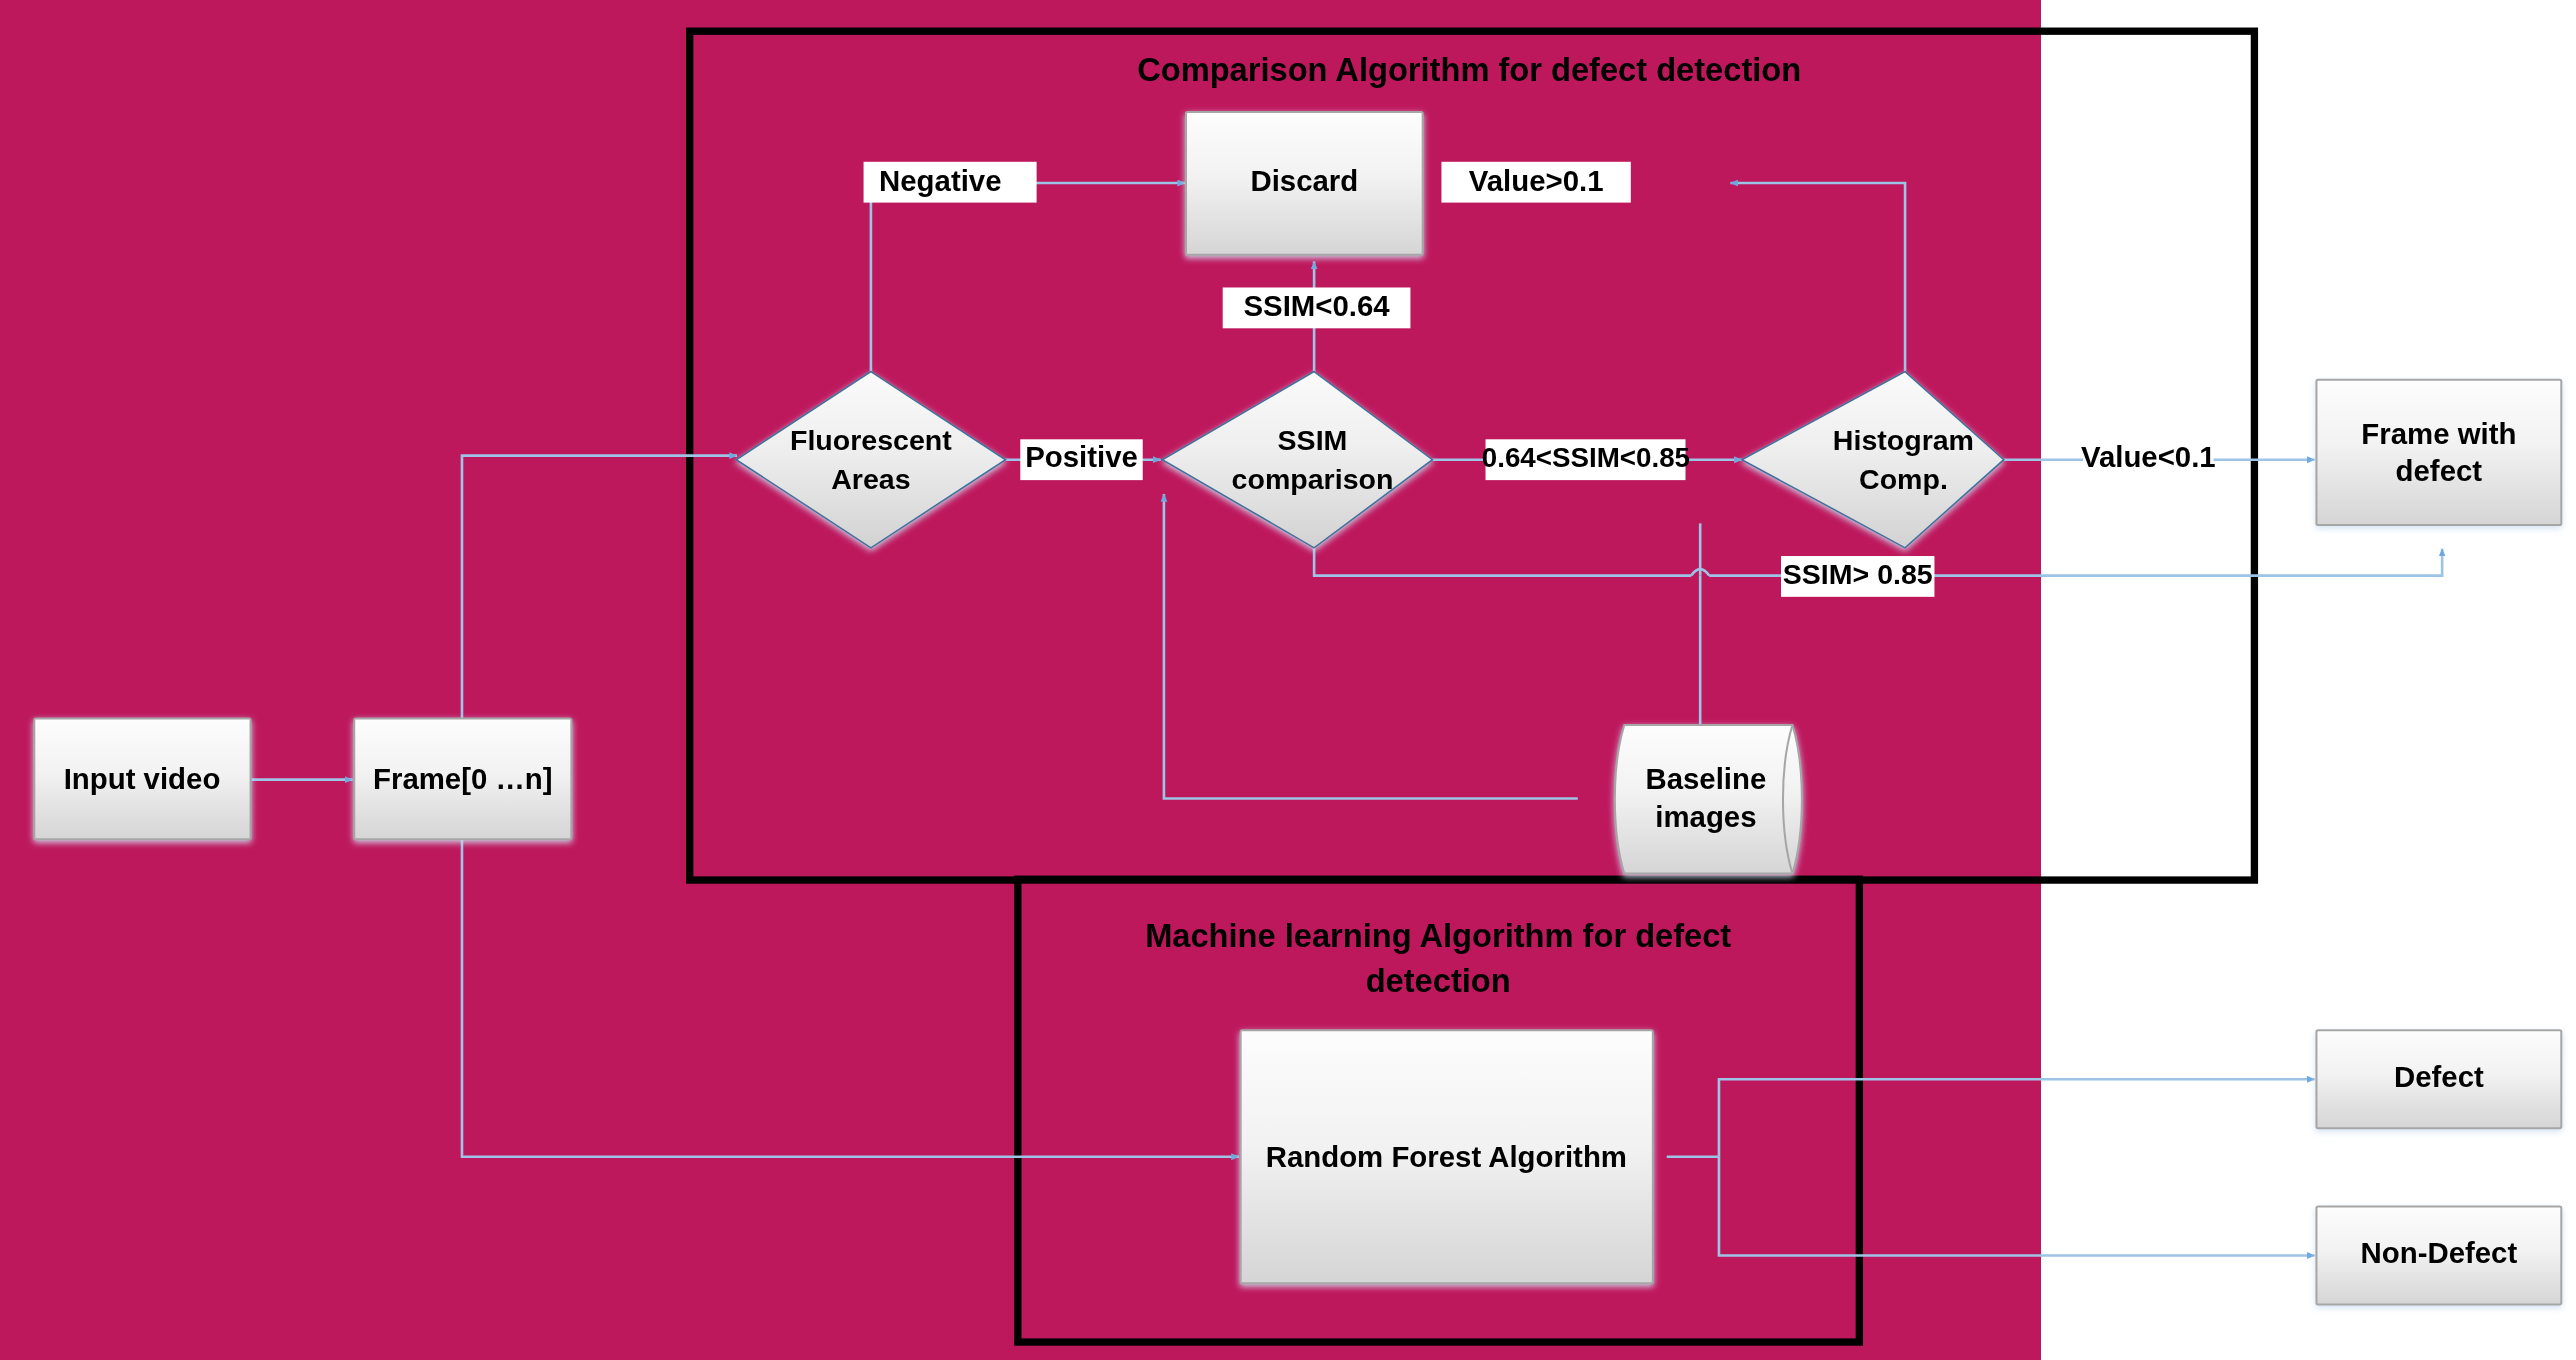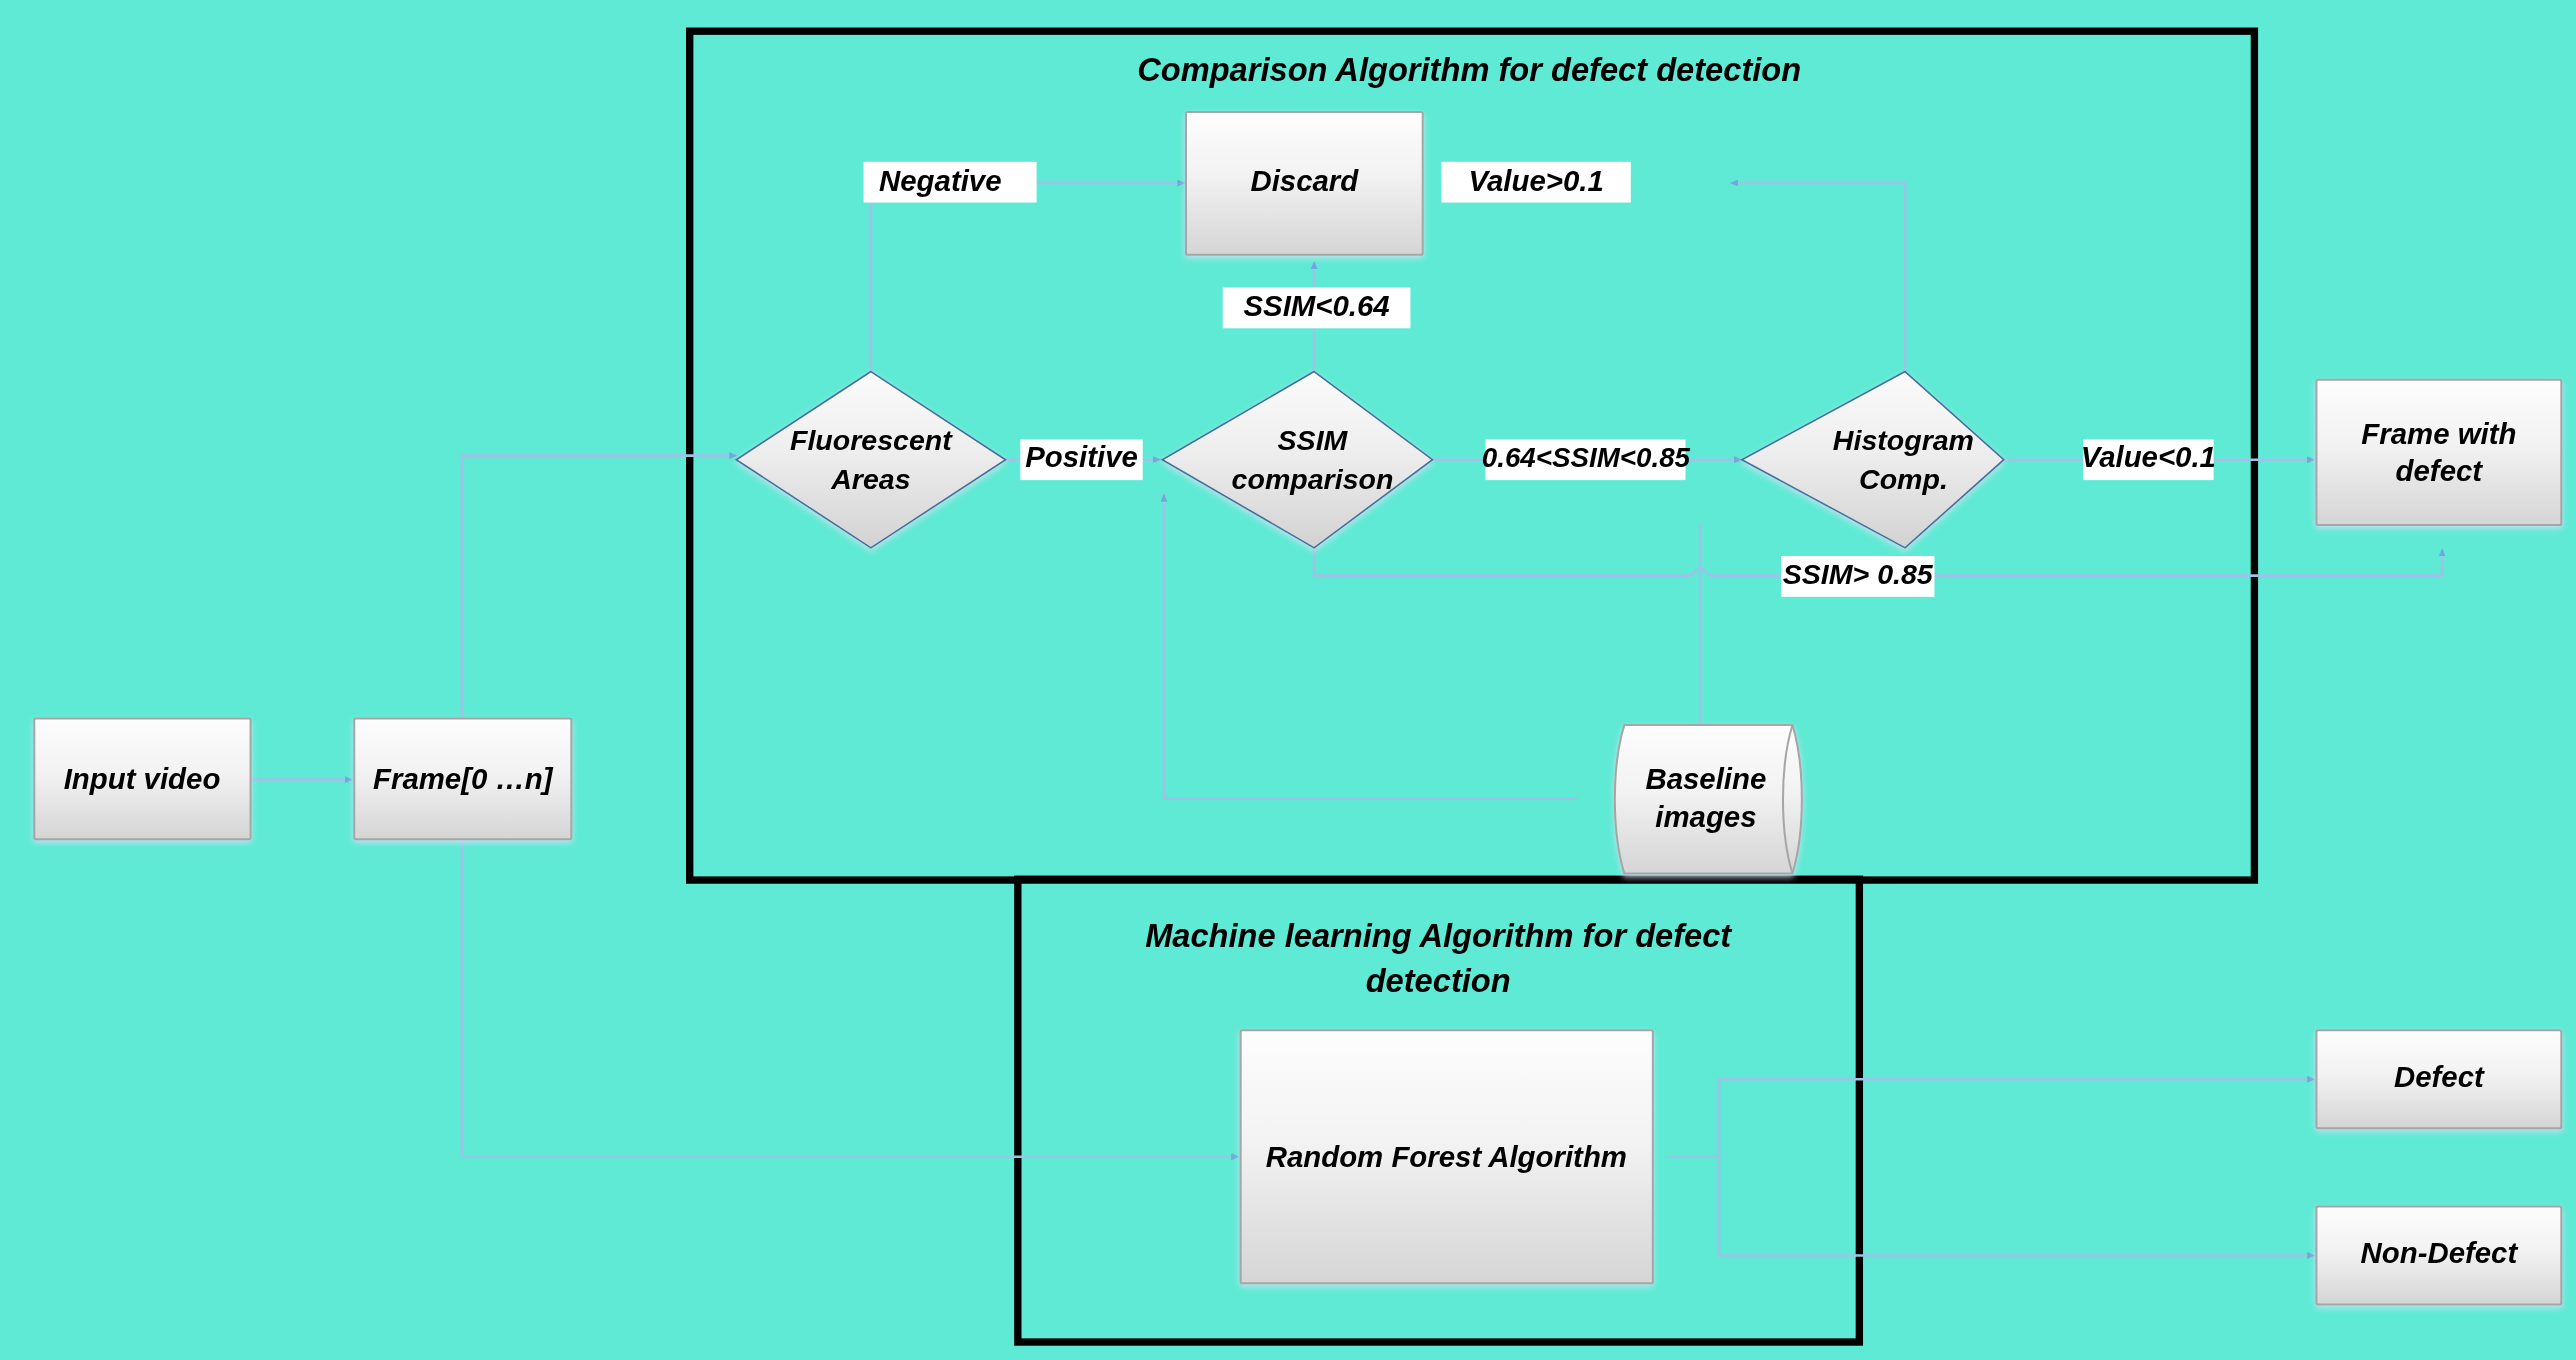--- a/index.html
+++ b/index.html
@@ -1,18 +1,18 @@
 <!DOCTYPE html>
 <html style="font-size:13px"><head>
 <meta charset="utf-8">
 <style>
   html,body{margin:0;padding:0;background:#ffffff;}
   body{width:2576px;height:1361px;overflow:hidden;
        font-family:"Liberation Sans", sans-serif;}
-  #stage{position:relative;width:2576px;height:1361px;background:#5eead4;font-style:italic;}
+  #stage{position:relative;width:2041px;height:1361px;background:#be185d;}
   svg{position:absolute;left:0;top:0;width:2576px;height:1361px;}
   .nodeLabel{
     font-family:"Liberation Sans", sans-serif;
     font-weight:bold;
     fill:#000000;
     text-anchor:middle;
     dominant-baseline:middle;
   }
   .edgeLabel{
     font-family:"Liberation Sans", sans-serif;

